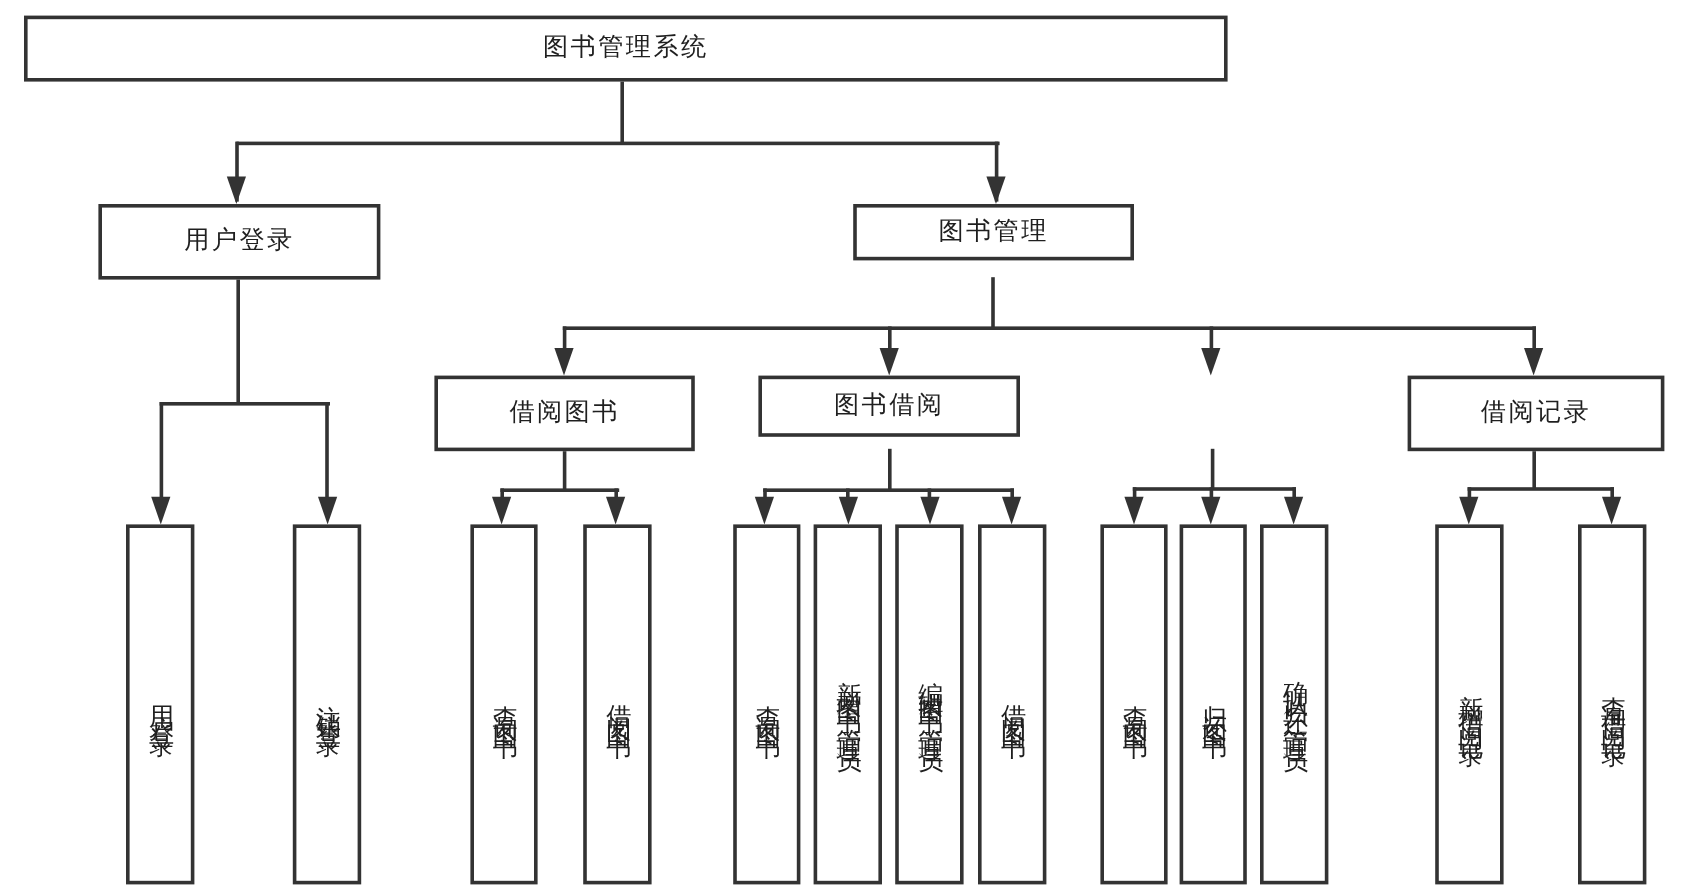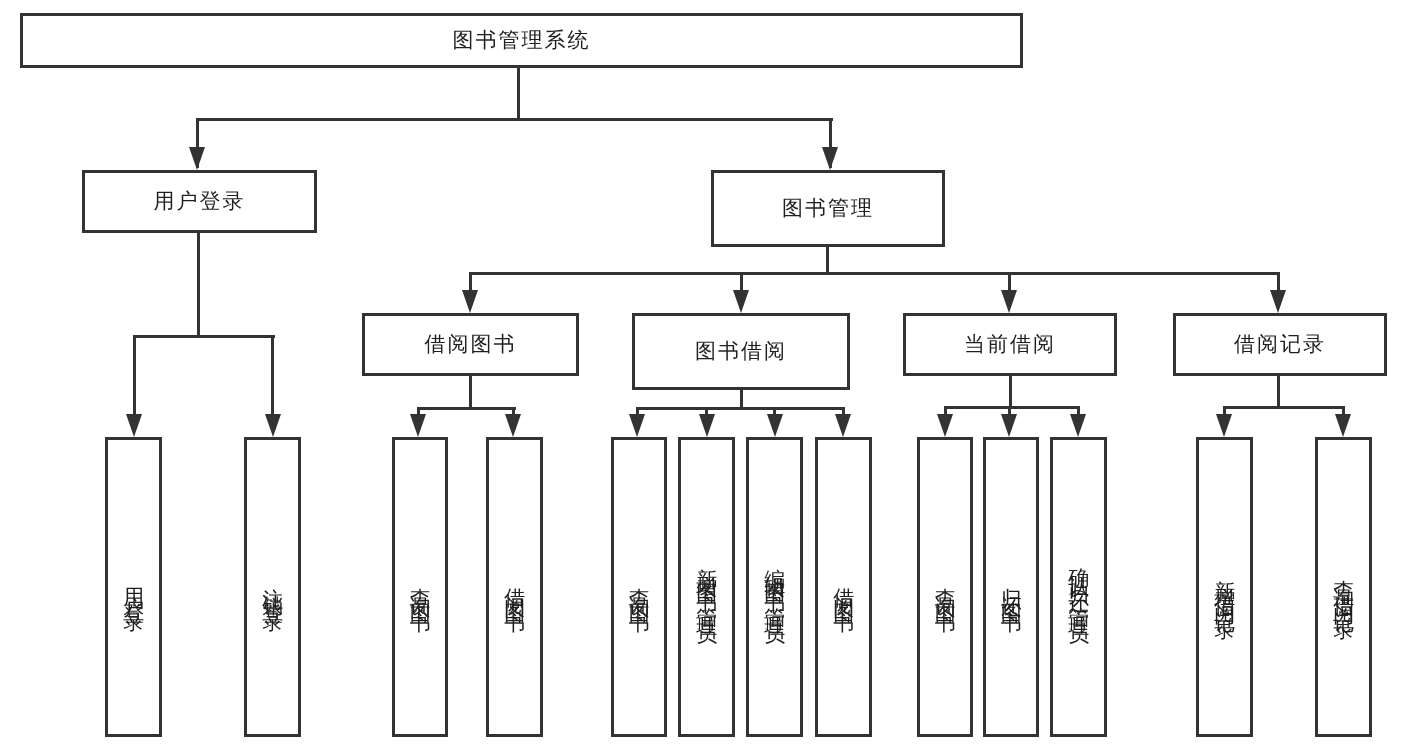--- a/index.html
+++ b/index.html
@@ -105,25 +105,24 @@
       <div class="cline" style="left: 1223px; top: 406px; width: 122px; height: 3px;"></div>
       <div class="cline" style="left: 1223px; top: 406px; width: 3px; height: 11px;"></div>
       <div class="carrow" style="left: 1216px; top: 414px;"></div>
       <div class="cline" style="left: 1342px; top: 406px; width: 3px; height: 11px;"></div>
       <div class="carrow" style="left: 1335px; top: 414px;"></div>
     </div>
 
   <div class="node" style="left:20px; top:13px; width:1003px; height:55px;">图书管理系统</div>
 
   <div class="node" style="left:82px; top:170px; width:235px; height:63px;">用户登录</div>
-  <div class="node" style="left:711px; top:170px; width:234px; height:77px;">图书管理</div>
+  <div class="node" style="left:711px; top:170px; width:234px; height:47px;">图书管理</div>
 
   <div class="node" style="left:362px; top:313px; width:217px; height:63px;">借阅图书</div>
-  <div class="node" style="left:632px; top:313px; width:218px; height:77px;">图书借阅</div>
-  <div class="node" style="left:903px; top:313px; width:214px; height:63px;">当前借阅</div>
+  <div class="node" style="left:632px; top:313px; width:218px; height:51px;">图书借阅</div>
   <div class="node" style="left:1173px; top:313px; width:214px; height:63px;">借阅记录</div>
 
   <div class="node leaf" style="left:105px; top:437px; width:57px; height:300px;">用户登录</div>
   <div class="node leaf" style="left:244px; top:437px; width:57px; height:300px;">注销登录</div>
 
   <div class="node leaf" style="left:392px; top:437px; width:56px; height:300px;">查询图书</div>
   <div class="node leaf" style="left:486px; top:437px; width:57px; height:300px;">借阅图书</div>
 
   <div class="node leaf" style="left:611px; top:437px; width:56px; height:300px;">查询图书</div>
   <div class="node leaf" style="left:678px; top:437px; width:57px; height:300px;">新增图书（管理员）</div>

